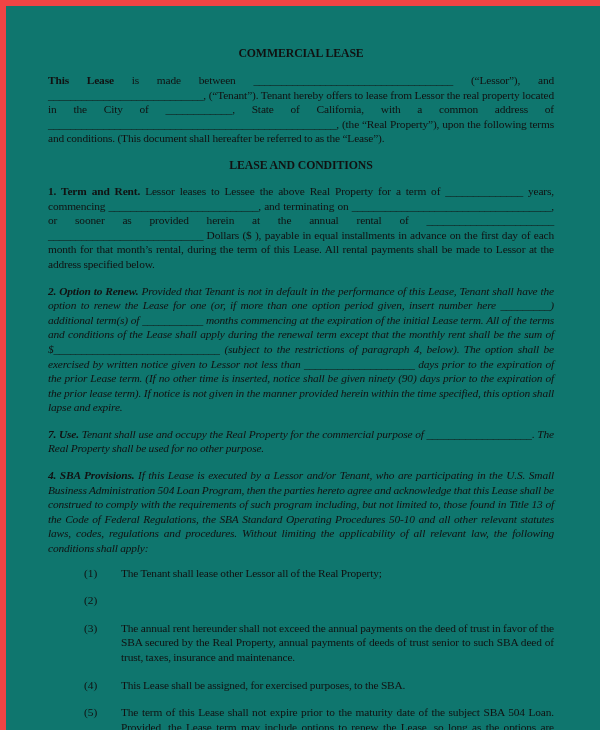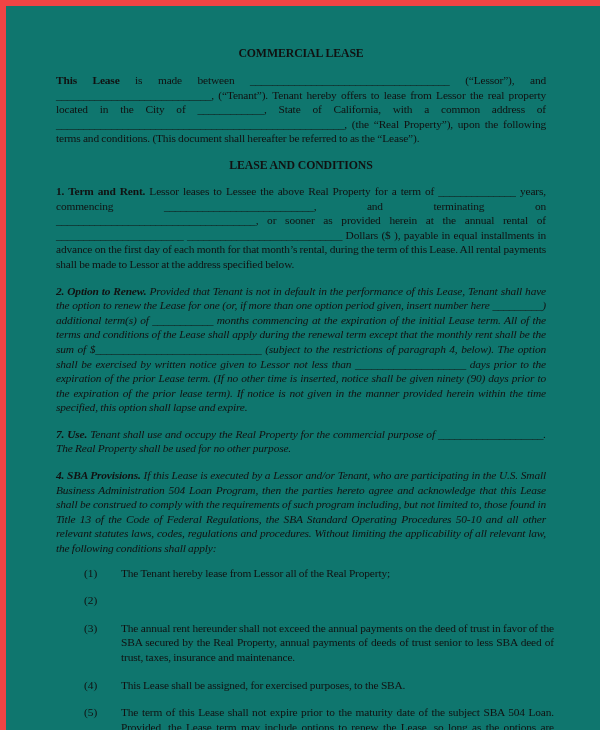--- a/index.html
+++ b/index.html
@@ -12,21 +12,21 @@
       font-family: "Liberation Serif", "DejaVu Serif", serif;
       color: #111111;
       font-size: 11.4px;
       line-height: 14.6px;
     }
     .content { position: absolute; left: 42px; top: 40px; width: 506px; }
     .title {
       text-align: center; font-weight: bold; font-size: 11.8px;
       letter-spacing: -0.1px; margin: 0 0 12px 0; height: 15px;
     }
-    .para { text-align: justify; margin: 8px; letter-spacing: -0.15px; word-spacing: -0.3px; }
+    .para { text-align: justify; margin: 0; letter-spacing: -0.15px; word-spacing: -0.3px; }
     .lead { font-weight: bold; }
     .section { margin-top: 12px; font-style: italic; }
     .terms-title { margin-top: 12px; margin-bottom: 11px; }
     .list { margin: 10px 0 0 0; padding: 0; list-style: none; }
     .list-item { display: flex; margin-bottom: 13px; }
     .list-num { width: 37px; flex: 0 0 37px; margin-left: 36px; }
     .list-text { flex: 1; text-align: justify; letter-spacing: -0.15px; word-spacing: -0.3px; }
   </style>
 </head>
 <body>
@@ -44,28 +44,28 @@
 
     <p class="para section"><span class="lead">2. Option to Renew.</span><span> Provided that Tenant is not in default in the performance of this Lease, Tenant shall have the option to renew the Lease for one (or, if more than one option period given, insert number here _________) additional term(s) of ___________ months commencing at the expiration of the initial Lease term. All of the terms and conditions of the Lease shall apply during the renewal term except that the monthly rent shall be the sum of $______________________________ (subject to the restrictions of paragraph 4, below). The option shall be exercised by written notice given to Lessor not less than ____________________ days prior to the expiration of the prior Lease term. (If no other time is inserted, notice shall be given ninety (90) days prior to the expiration of the prior lease term). If notice is not given in the manner provided herein within the time specified, this option shall lapse and expire.</span></p>
 
     <p class="para section"><span class="lead">7. Use.</span><span> Tenant shall use and occupy the Real Property for the commercial purpose of ___________________. The Real Property shall be used for no other purpose.</span></p>
 
     <p class="para section"><span class="lead">4.  SBA Provisions.</span><span>  If this Lease is executed by a Lessor and/or Tenant, who are participating in the U.S. Small Business Administration 504 Loan Program, then the parties hereto agree and acknowledge that this Lease shall be construed to comply with the requirements of such program including, but not limited to, those found in Title 13 of the Code of Federal Regulations, the SBA Standard Operating Procedures 50-10 and all other relevant statutes laws, codes, regulations and procedures. Without limiting the applicability of all relevant law, the following conditions shall apply:</span></p>
 
     <ul class="list">
       <li class="list-item">
         <span class="list-num">(1)</span>
-        <span class="list-text">The Tenant hereby lease from Lessor all of the Real Property;</span>
+        <span class="list-text">The Tenant shall lease other Lessor all of the Real Property;</span>
       </li>
       <li class="list-item">
         <span class="list-num">(2)</span>
       </li>
       <li class="list-item">
         <span class="list-num">(3)</span>
-        <span class="list-text">The annual rent hereunder shall not exceed the annual payments on the deed of trust in favor of the SBA secured by the Real Property, annual payments of deeds of trust senior to less SBA deed of trust, taxes, insurance and maintenance.</span>
+        <span class="list-text">The annual rent hereunder shall not exceed the annual payments on the deed of trust in favor of the SBA secured by the Real Property, annual payments of deeds of trust senior to such SBA deed of trust, taxes, insurance and maintenance.</span>
       </li>
       <li class="list-item">
         <span class="list-num">(4)</span>
         <span class="list-text">This Lease shall be assigned, for exercised purposes, to the SBA.</span>
       </li>
       <li class="list-item">
         <span class="list-num">(5)</span>
         <span class="list-text">The term of this Lease shall not expire prior to the maturity date of the subject SBA 504 Loan. Provided, the Lease term may include options to renew the Lease, so long as the options are exercisable solely by the Tenant.</span>
       </li>
 

